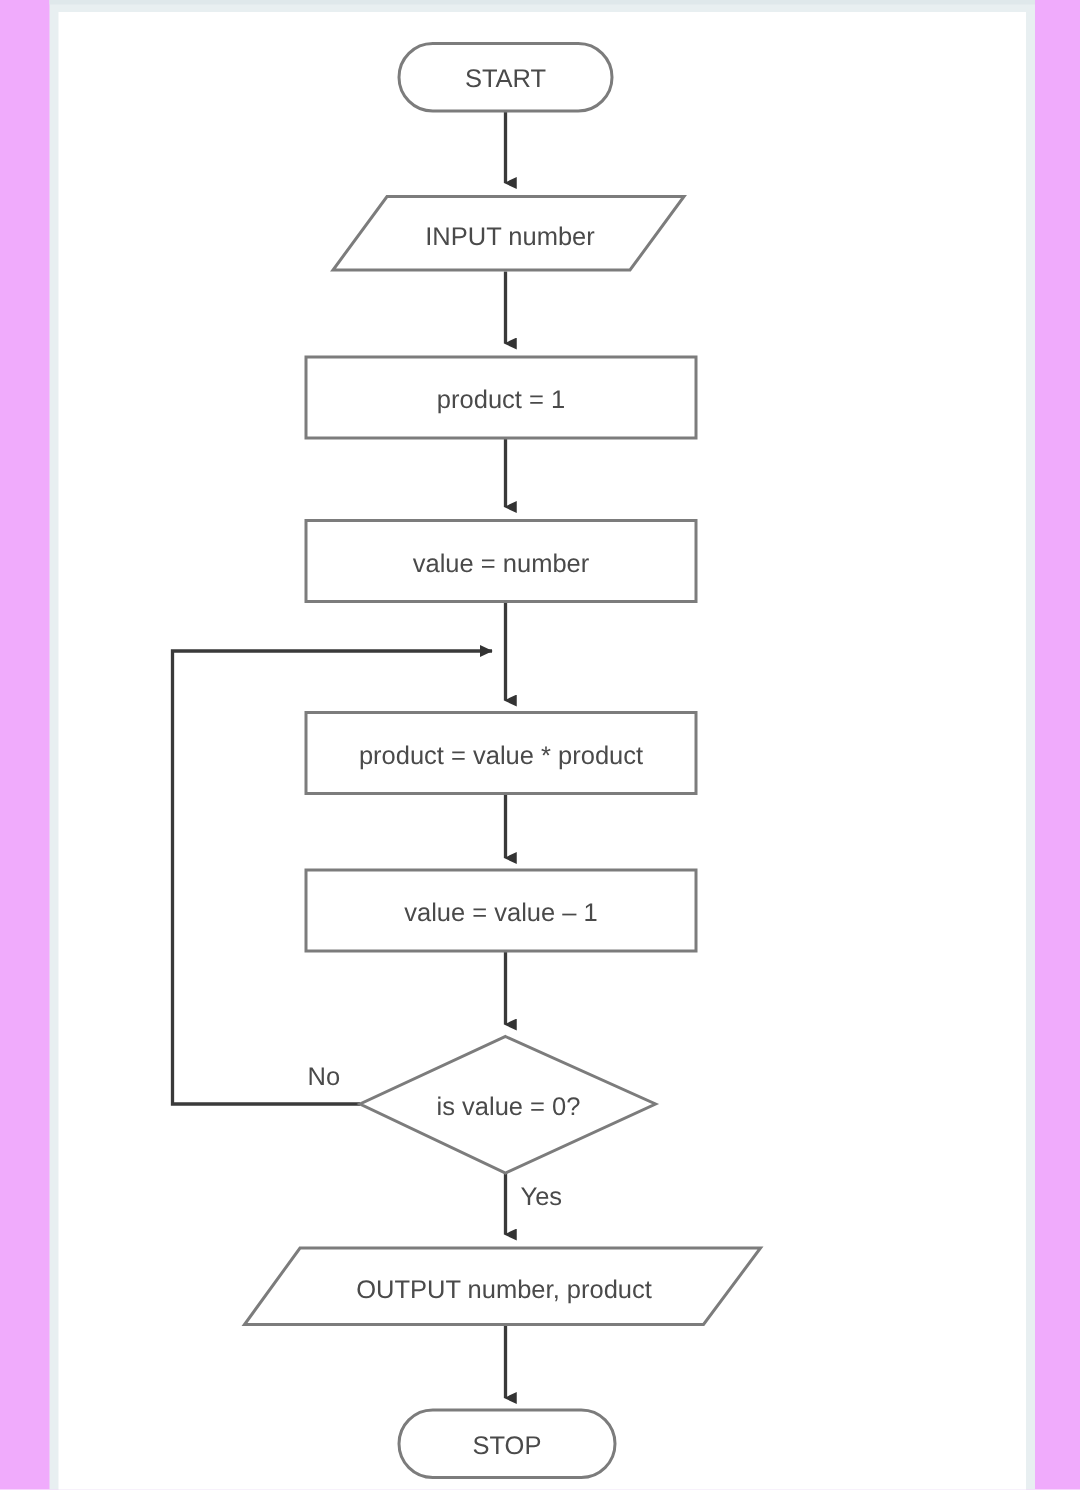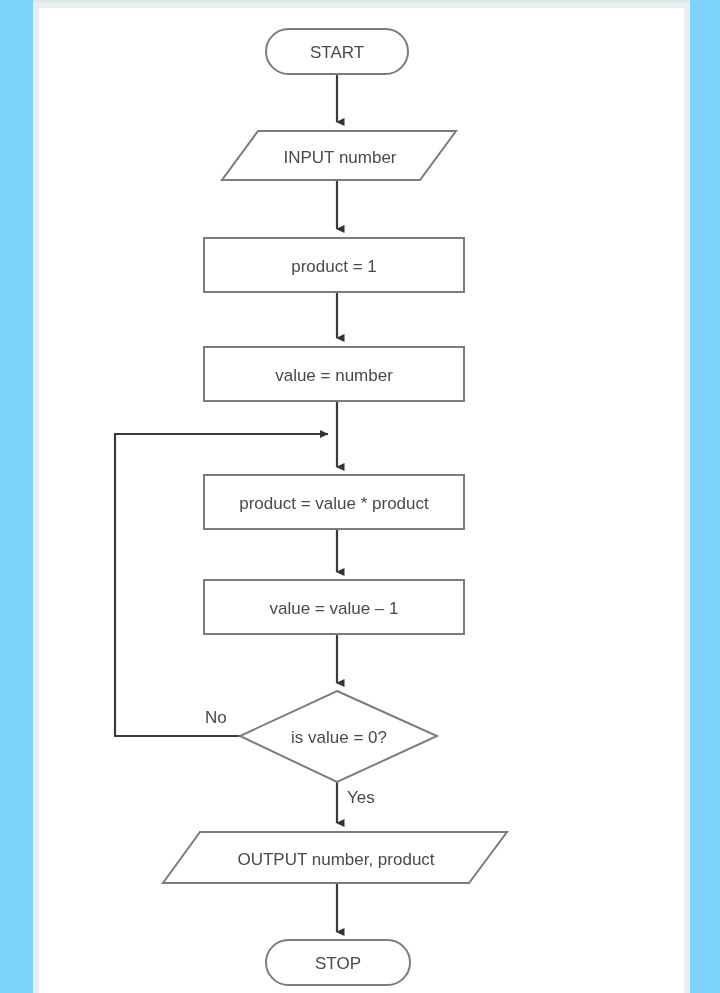--- a/index.html
+++ b/index.html
@@ -11,21 +11,21 @@
   body {
     width: 720px;
     height: 993px;
     font-family: "Liberation Sans", sans-serif;
     overflow: hidden;
   }
   #viewport {
     position: relative;
     width: 720px;
     height: 993px;
-    background: #7dd3fc;
+    background: #f0abfc;
   }
   
   #panel-outer {
     position: absolute;
     left: 33px;
     top: 0px;
     width: 657px;
     height: 993px;
     background: #e8eff1;
   }

